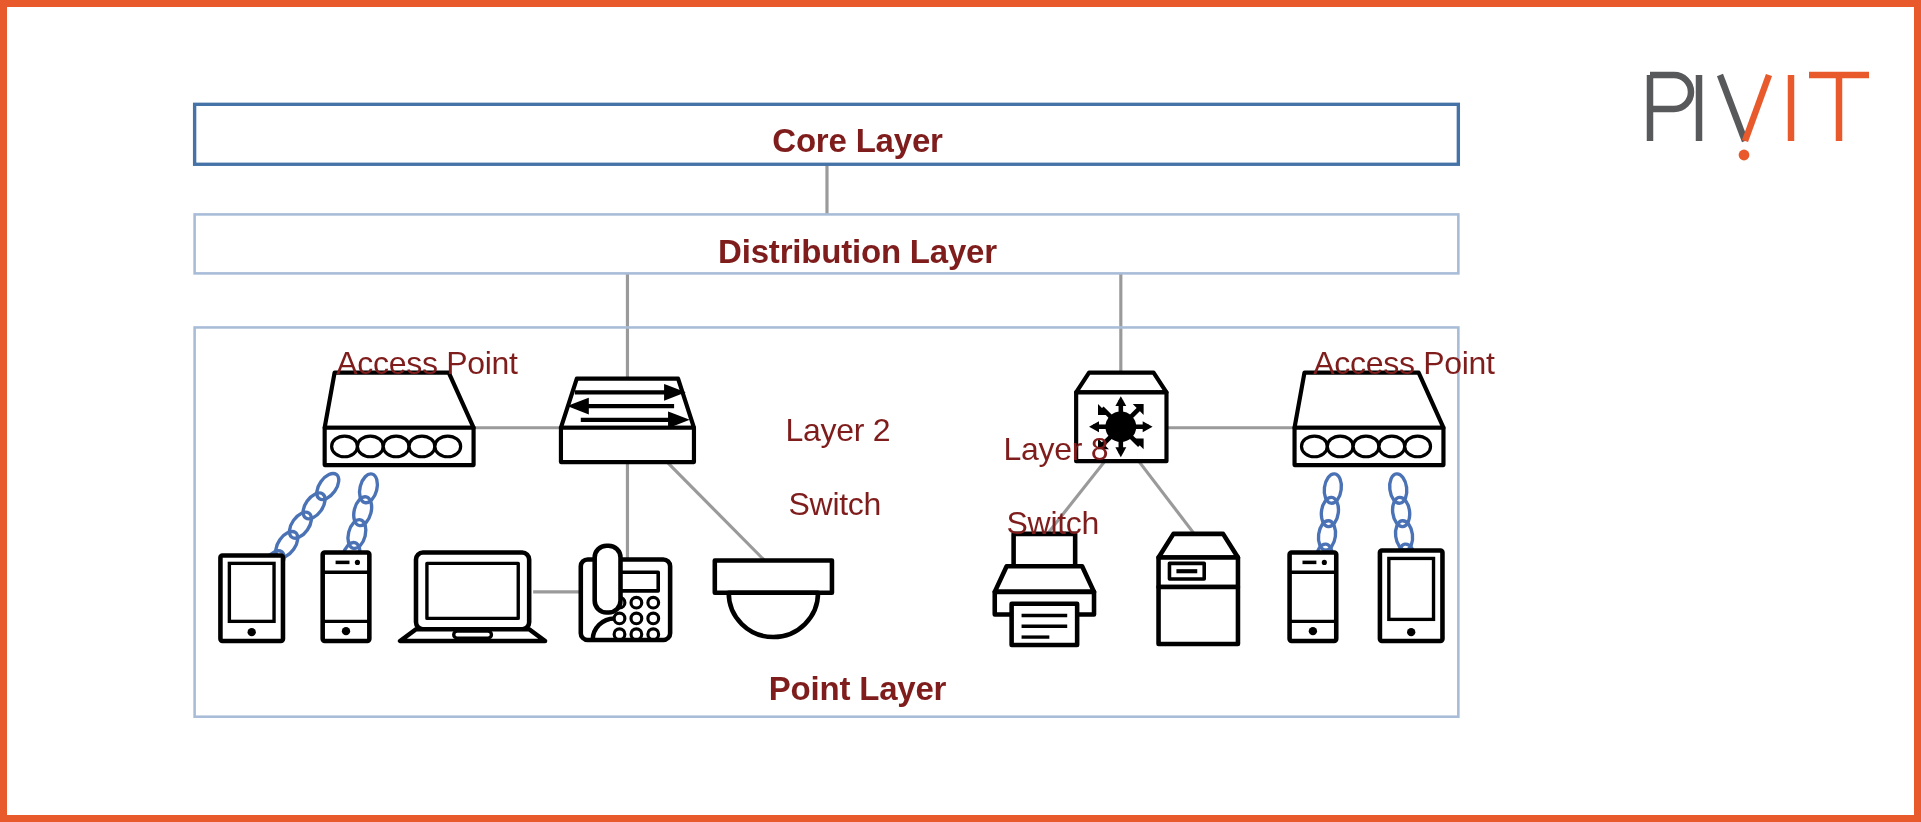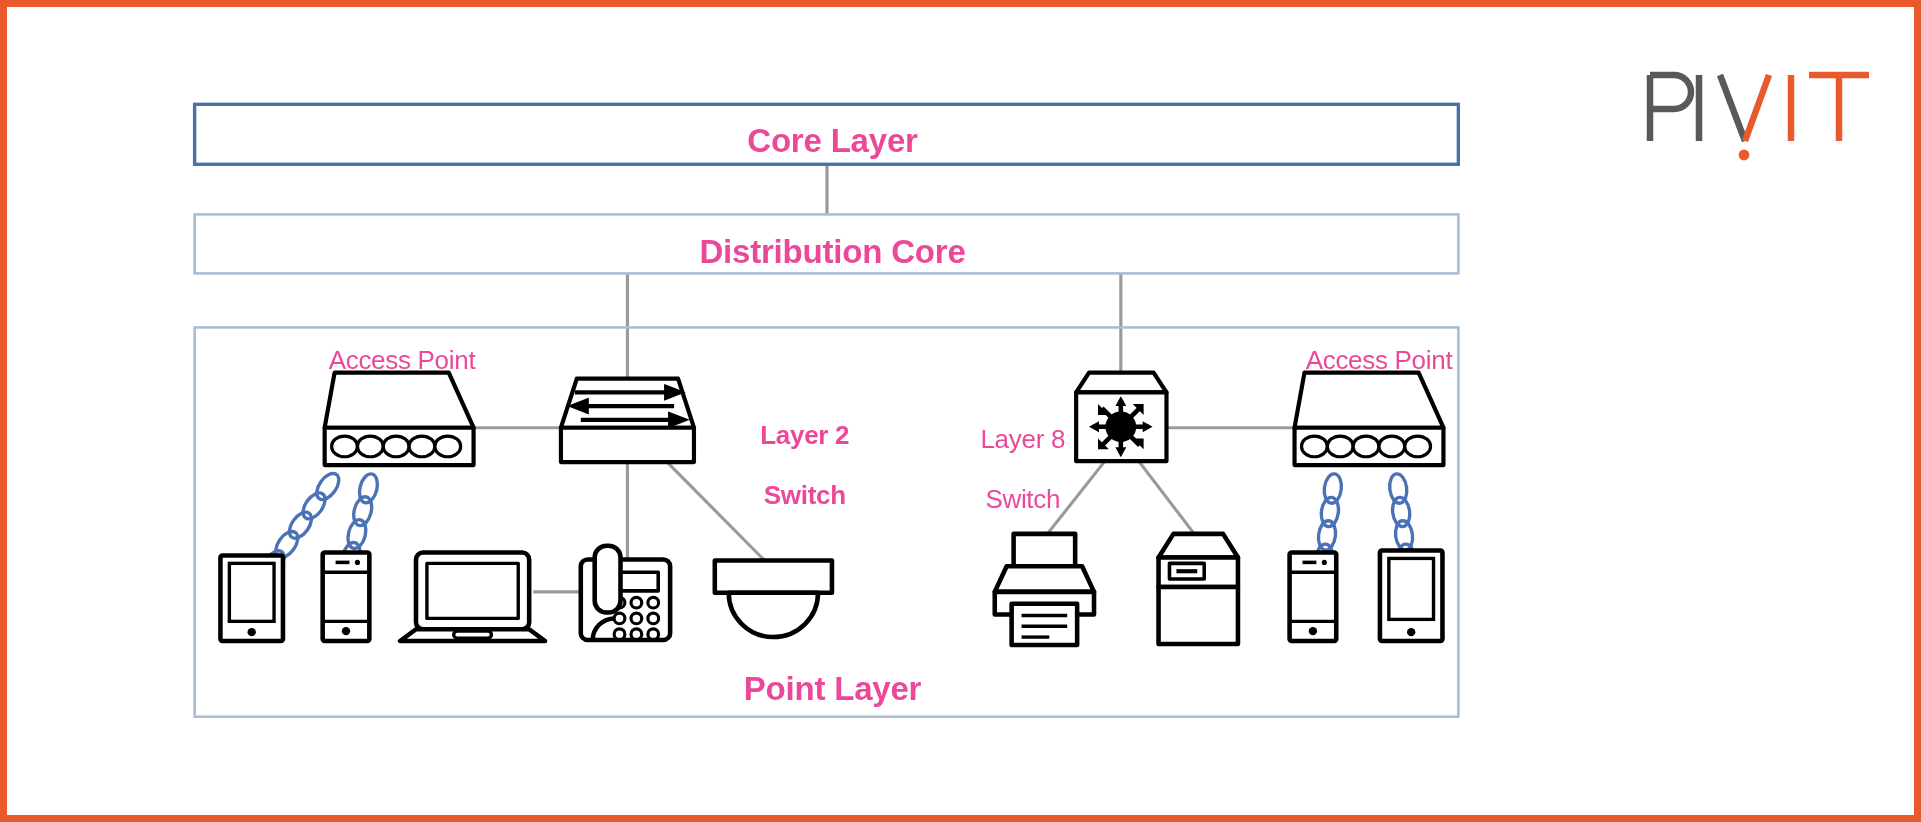--- a/index.html
+++ b/index.html
@@ -17,29 +17,29 @@
 
   
   #logo{
     position:absolute;
     left:1634px;top:56px;
     width:250px;height:100px;
   }
   #logo svg{width:100%;height:100%;}
 
   
-  .lbl{position:absolute;white-space:pre;color:#ec4899;}
+  .lbl{position:absolute;white-space:pre;color:#7f1d1d;margin-left:25px;}
   .layer-title{
     font-weight:bold;
     font-size:33px;
     letter-spacing:-0.2px;
     text-align:center;
   }
   .node-label{
-    font-size:26px;
+    font-size:32px;
     font-weight:400;
     text-align:center;
     line-height:1.16;
     letter-spacing:-0.3px;
   }
 </style>
 </head>
 <body>
 
 <div id="canvas">
@@ -257,29 +257,29 @@
       <g fill="#ffffff" stroke="#000000" stroke-width="4.6">
         <rect x="1383" y="553" width="63" height="92" rx="2"></rect>
         <rect x="1392" y="561" width="45" height="62" stroke-width="3.4"></rect>
         <circle cx="1414.5" cy="636" r="4.2" fill="#000000" stroke="none"></circle>
       </g>
 
     </svg>
 
     <div class="lbl layer-title" style="left:189px;top:115px;width:1273px;">Core Layer</div>
 
-    <div class="lbl layer-title" style="left:189px;top:226px;width:1273px;">Distribution Core</div>
+    <div class="lbl layer-title" style="left:189px;top:226px;width:1273px;">Distribution Layer</div>
 
     <div class="lbl layer-title" style="left:189px;top:663px;width:1273px;">Point Layer</div>
 
     <div class="lbl node-label" style="left:285px;top:338px;width:220px;">Access Point</div>
 
     <div class="lbl node-label" style="left:1262px;top:338px;width:220px;">Access Point</div>
 
-    <div class="lbl node-label" style="left:702px;top:383px;width:150px;font-weight:bold;">
+    <div class="lbl node-label" style="left:702px;top:368px;width:150px;">
       <span>Layer 2</span><br>
       <span>Switch</span>
     </div>
 
     <div class="lbl node-label" style="left:920px;top:387px;width:150px;">
       <span>Layer 8</span><br>
       <span>Switch</span>
     </div>
 
     <div id="logo">

